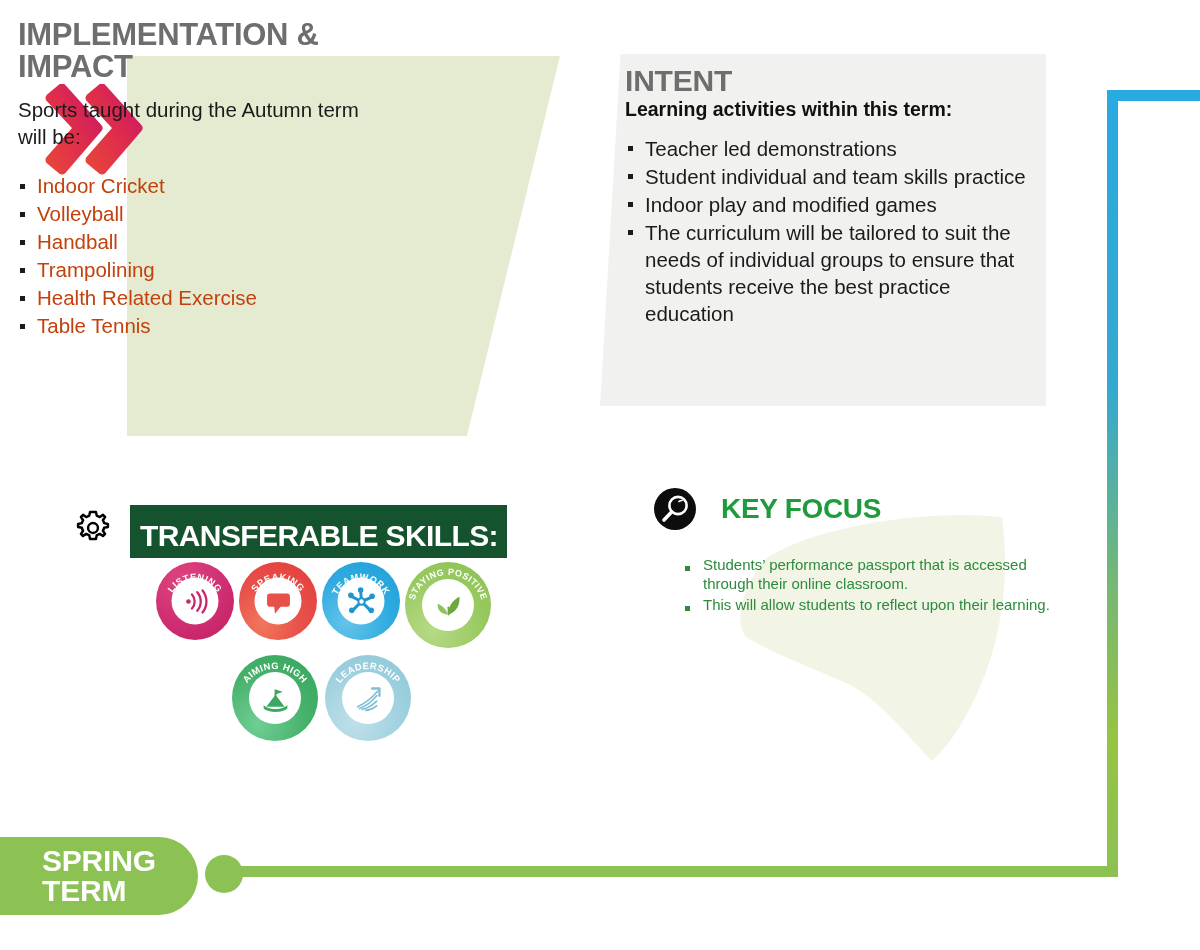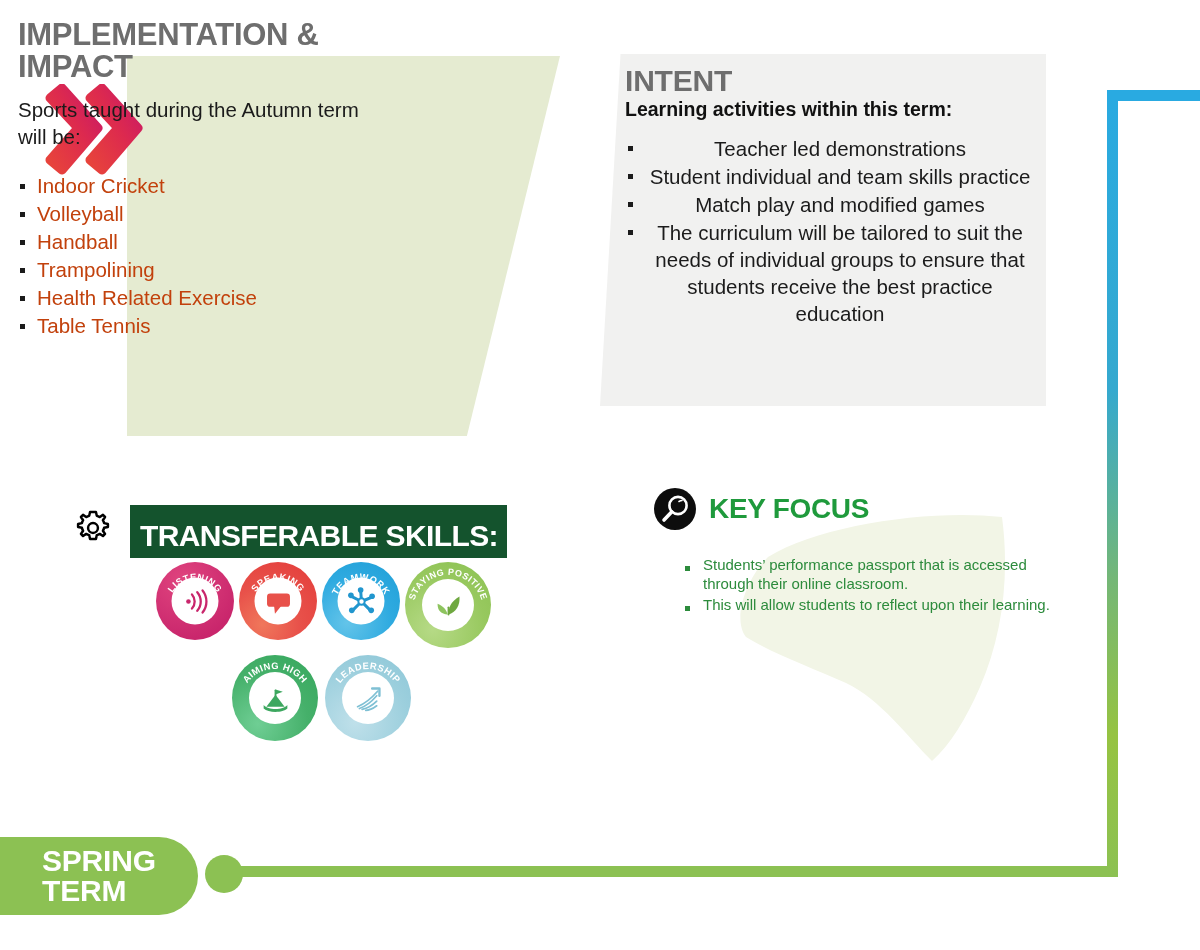--- a/index.html
+++ b/index.html
@@ -122,21 +122,20 @@
   .intent-sub {
     color: #111111;
     font-size: 19.5px;
     font-weight: bold;
     margin: 0 0 14px 0;
   }
   .intent-list {
     list-style: none;
     margin: 0;
     padding: 0;
-    text-align: center;
   }
   .intent-list li {
     color: #1b1b1b;
     font-size: 20.5px;
     line-height: 1.32;
     padding-left: 20px;
     position: relative;
     margin-bottom: 1px;
   }
   .intent-list li::before {
@@ -231,21 +230,21 @@
     top: 0;
     width: 420px;
     height: 290px;
   }
   .kf-head {
     position: absolute;
     left: 3px;
     top: 0px;
     display: flex;
     align-items: center;
-    gap: 12px;
+    gap: 24px;
   }
   .magnifier-icon {
     width: 44px;
     height: 44px;
     flex: 0 0 auto;
   }
   .kf-title {
     color: #1f9a3c;
     font-size: 28px;
     font-weight: bold;
@@ -358,21 +357,21 @@
     </ul>
   </div>
 
   <div class="intent-panel"></div>
   <div class="intent-inner" style="position:absolute; left:625px; top:64px; width:410px;">
     <h2 class="intent-title">INTENT</h2>
     <p class="intent-sub">Learning activities within this term:</p>
     <ul class="intent-list">
       <li>Teacher led demonstrations</li>
       <li>Student individual and team skills practice</li>
-      <li>Match play and modified games</li>
+      <li>Indoor play and modified games</li>
       <li>The curriculum will be tailored to suit the needs of individual groups to ensure that students receive the best practice education</li>
     </ul>
   </div>
 
   <div class="skills-block">
     <div class="skills-head">
       <svg class="gear-icon" viewBox="0 0 40 40">
         <path d="M20 3.2 l3.1 0 0.9 4.0 a13 13 0 0 1 3.1 1.3 l3.4-2.3 2.2 2.2 -2.3 3.4 a13 13 0 0 1 1.3 3.1 l4.0 0.9 0 3.1 -4.0 0.9 a13 13 0 0 1 -1.3 3.1 l2.3 3.4 -2.2 2.2 -3.4-2.3 a13 13 0 0 1 -3.1 1.3 l-0.9 4.0 -3.1 0 -3.1 0 -0.9-4.0 a13 13 0 0 1 -3.1-1.3 l-3.4 2.3 -2.2-2.2 2.3-3.4 a13 13 0 0 1 -1.3-3.1 l-4.0-0.9 0-3.1 4.0-0.9 a13 13 0 0 1 1.3-3.1 l-2.3-3.4 2.2-2.2 3.4 2.3 a13 13 0 0 1 3.1-1.3 l0.9-4.0 z" fill="none" stroke="#000" stroke-width="2.6" stroke-linejoin="round"></path>
         <circle cx="20" cy="20" r="5.2" fill="none" stroke="#000" stroke-width="2.6"></circle>
       </svg>

